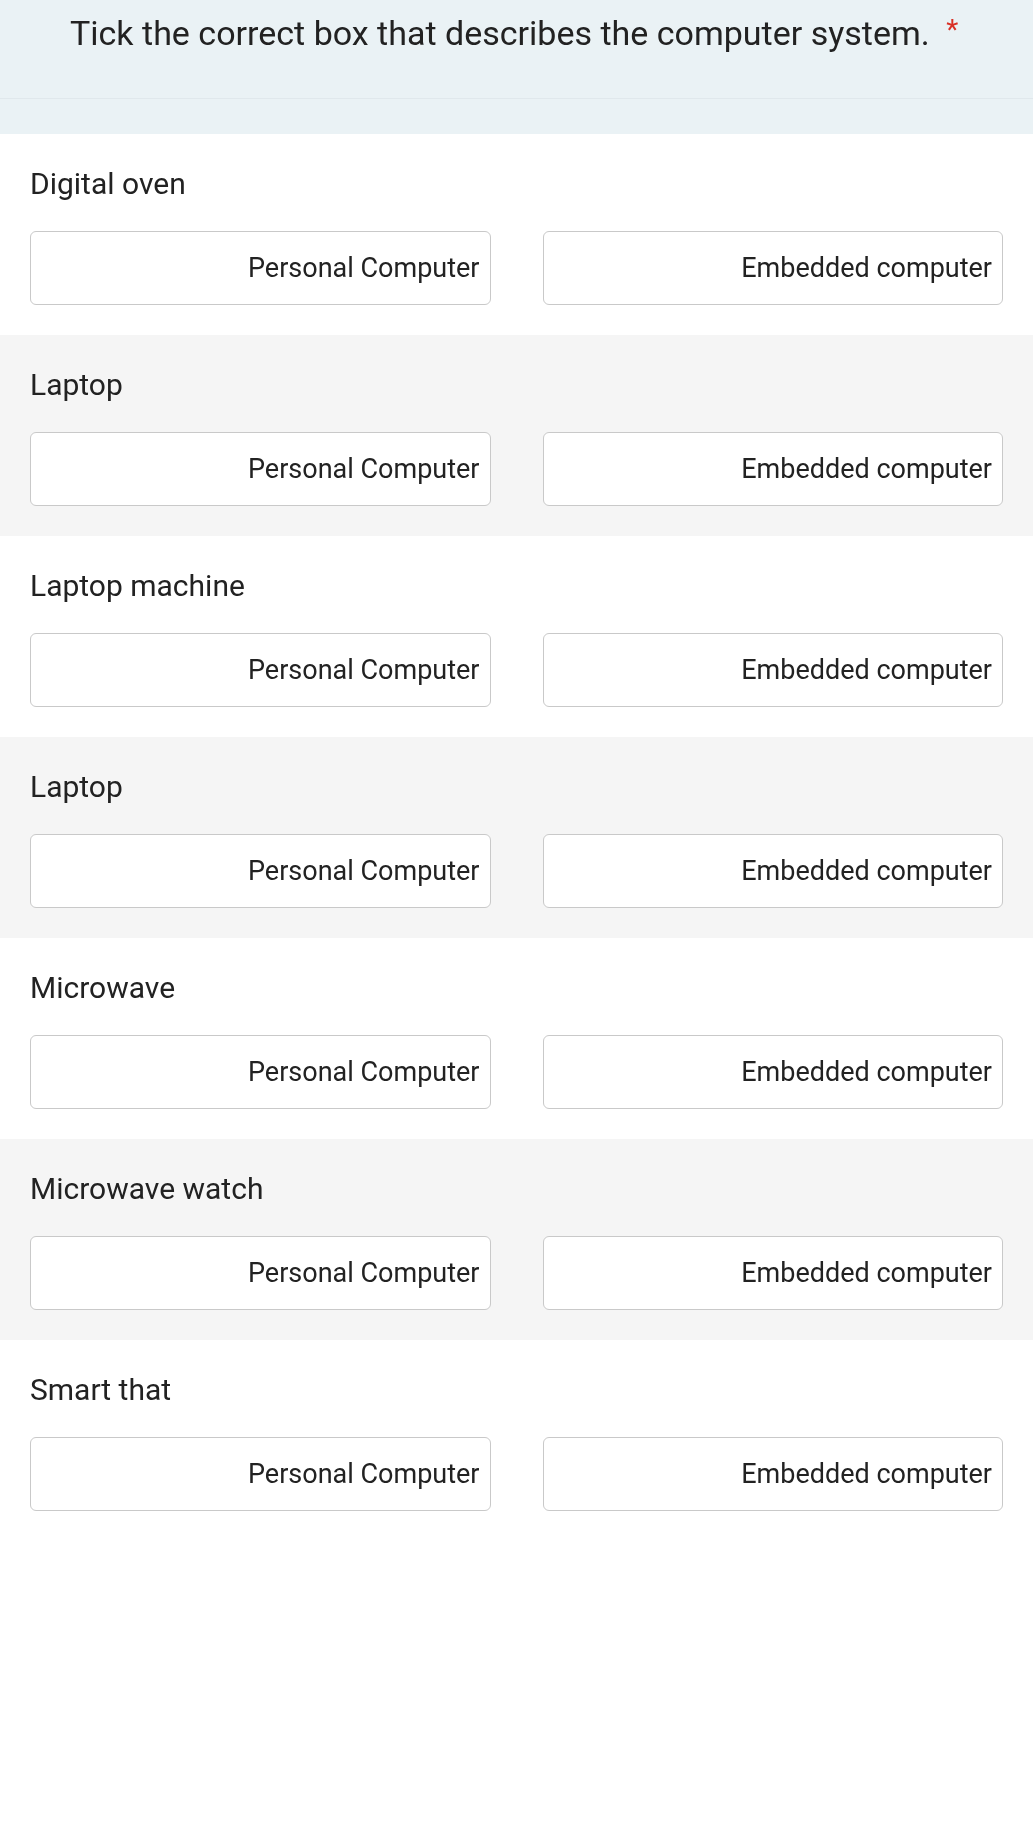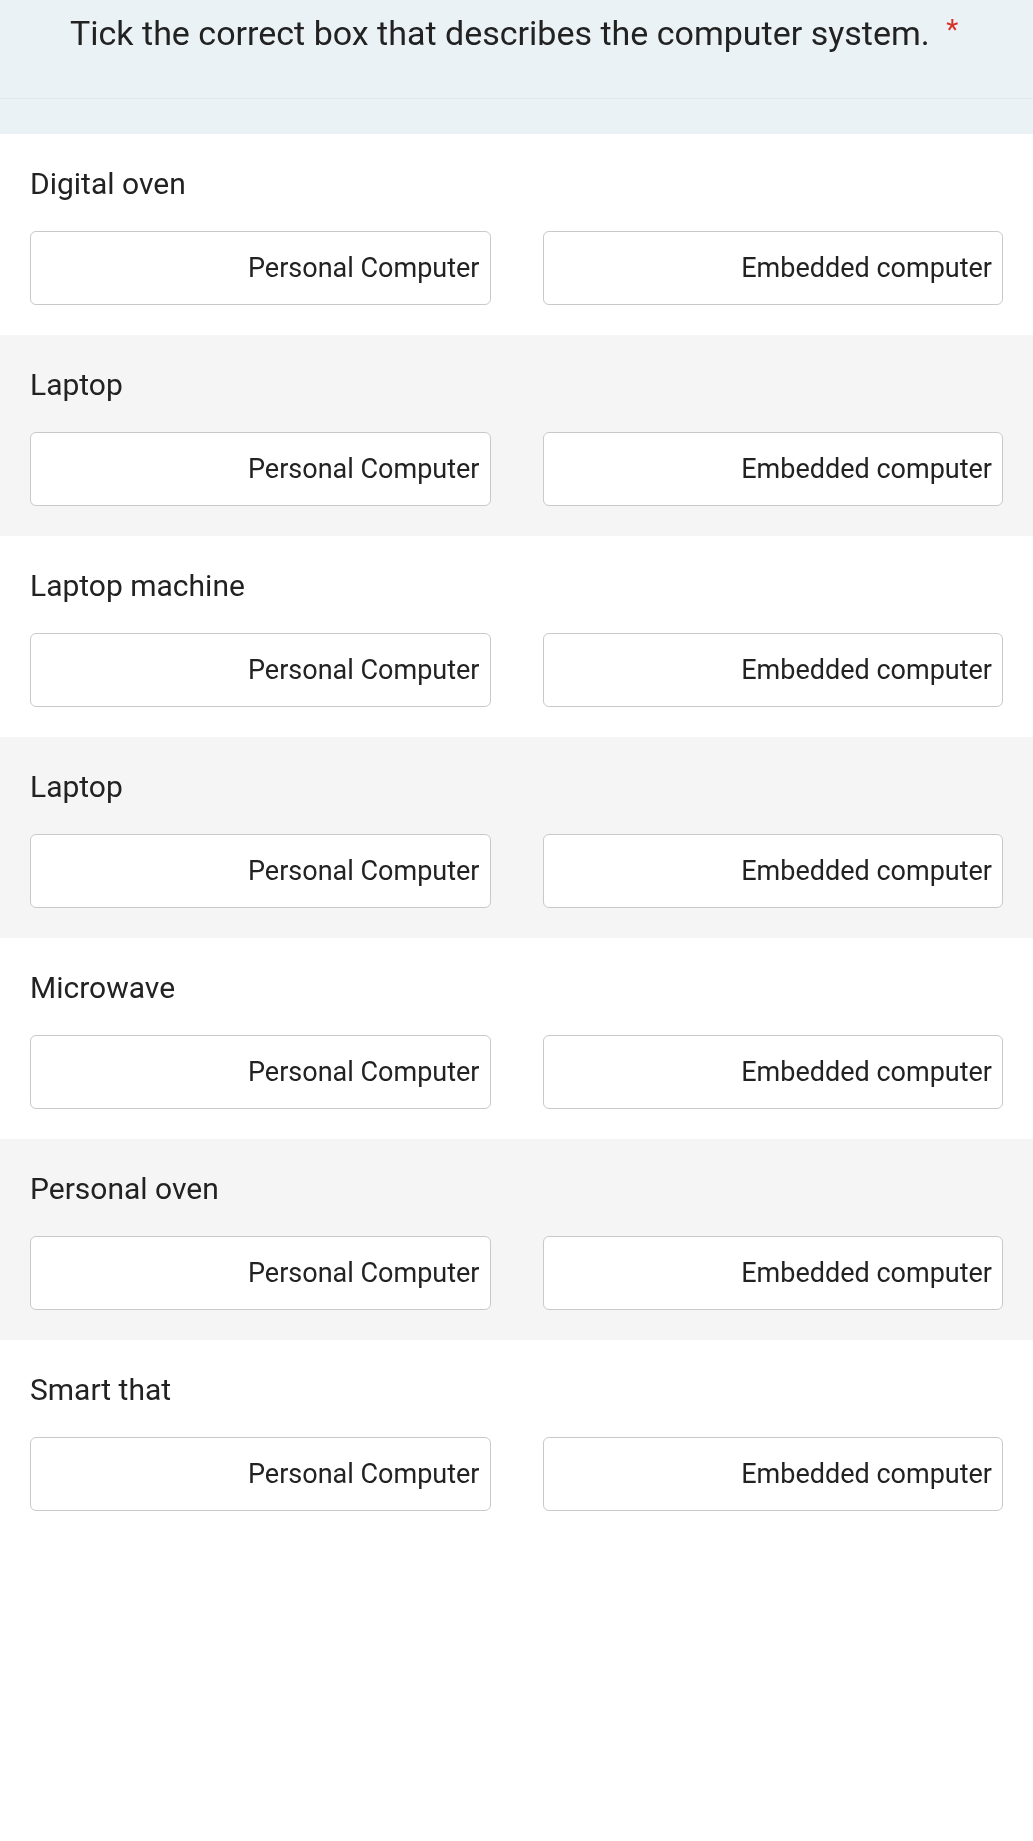--- a/index.html
+++ b/index.html
@@ -112,21 +112,21 @@
 
 <div class="question-row even">
   <div class="row-label">Microwave</div>
   <div class="options-container">
     <button class="option-button">Personal Computer</button>
     <button class="option-button">Embedded computer</button>
   </div>
 </div>
 
 <div class="question-row alt">
-  <div class="row-label">Personal oven</div>
+  <div class="row-label">Microwave watch</div>
   <div class="options-container">
     <button class="option-button">Personal Computer</button>
     <button class="option-button">Embedded computer</button>
   </div>
 </div>
 
 <div class="question-row even">
   <div class="row-label">Smart that</div>
   <div class="options-container">
     <button class="option-button">Personal Computer</button>

